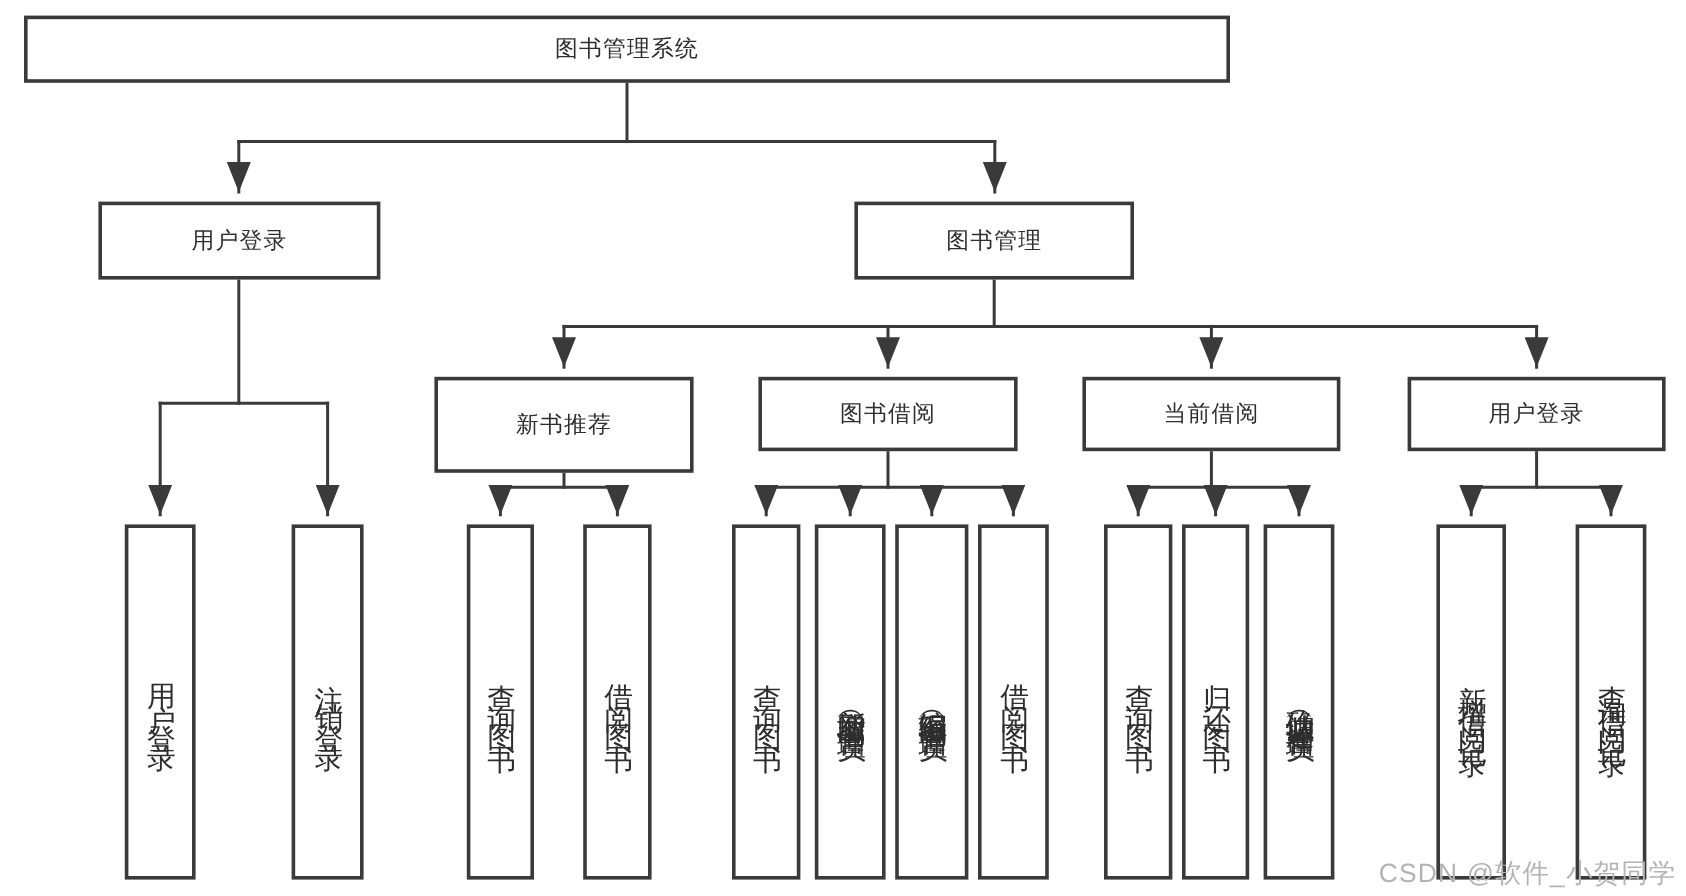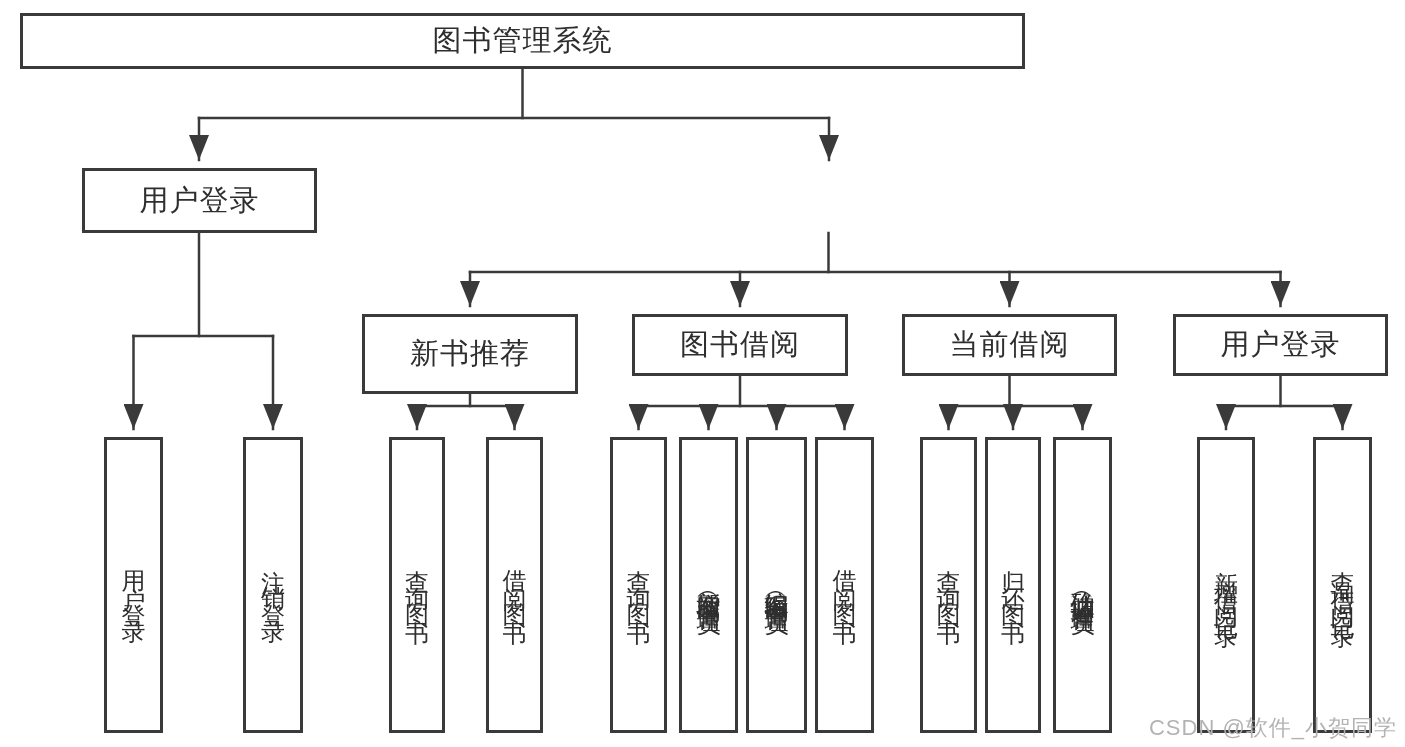--- a/index.html
+++ b/index.html
@@ -16,21 +16,21 @@
     position: absolute;
     box-sizing: border-box;
     border: 3px solid #3a3a3a;
     background: #ffffff;
     display: flex;
     align-items: center;
     justify-content: center;
     color: #2e2e2e;
     z-index: 2;
   }
-  .hnode { font-size: 29px; letter-spacing: 1px; }
+  .hnode { font-size: 19px; letter-spacing: 1px; }
   .vnode { top: 437px; height: 296px; }
   .vlabel {
     writing-mode: vertical-rl;
     text-orientation: mixed;
     font-size: 24px;
     line-height: 1;
     white-space: nowrap;
   }
   
   .n-root  { left: 20px;   top: 13px;  width: 1005px; height: 56px; }
@@ -118,20 +118,23 @@
     </g>
   </svg>
 
   <div class="node hnode n-root">
     <span>图书管理系统</span>
   </div>
 
   <div class="node hnode n-login">
     <span>用户登录</span>
   </div>
+  <div class="node hnode n-mgmt">
+    <span>图书管理</span>
+  </div>
 
   <div class="node hnode n-l3a">
     <span>新书推荐</span>
   </div>
   <div class="node hnode n-l3b">
     <span>图书借阅</span>
   </div>
   <div class="node hnode n-l3c">
     <span>当前借阅</span>
   </div>

